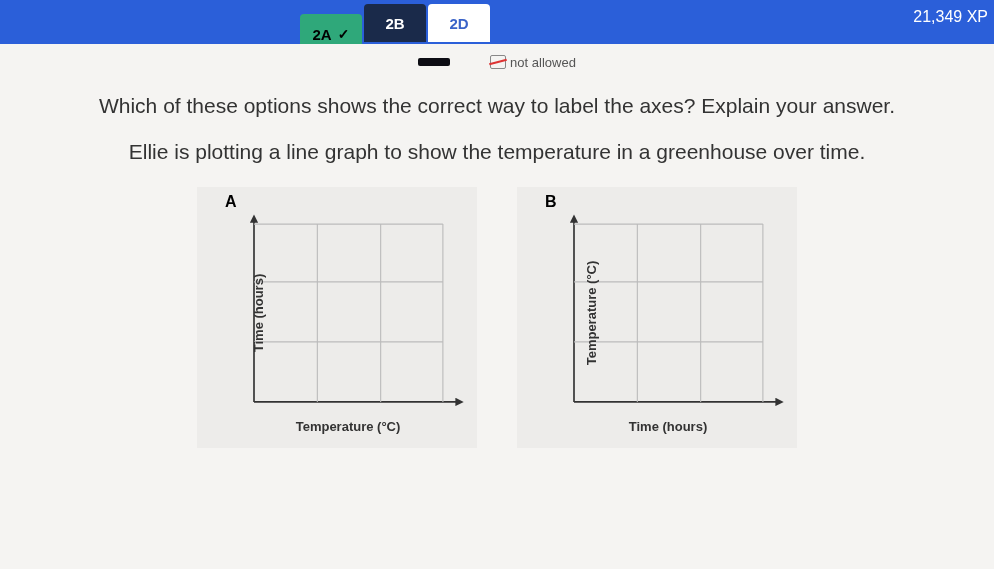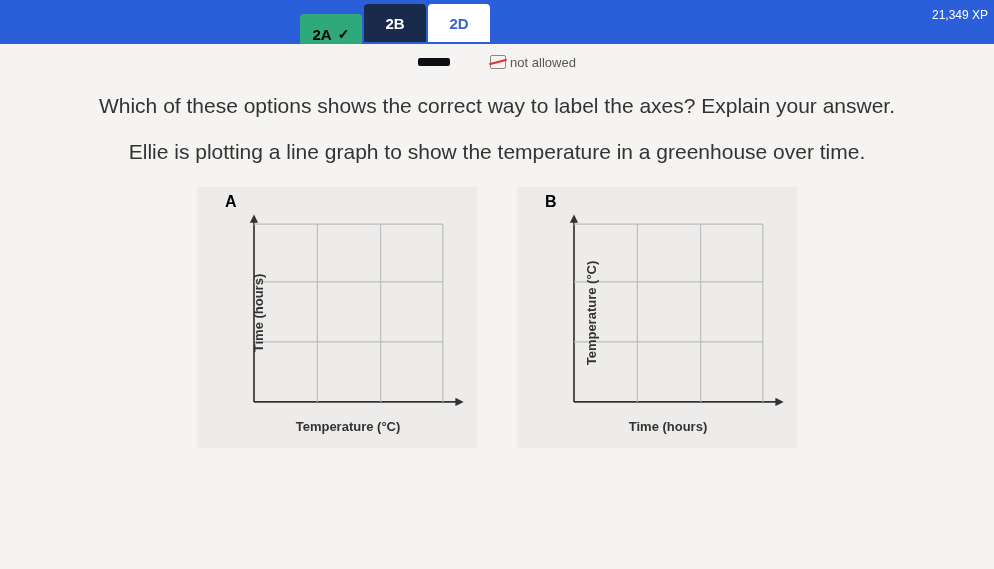--- a/index.html
+++ b/index.html
@@ -17,21 +17,21 @@
     position: relative;
     display: flex;
     align-items: flex-start;
     padding-left: 300px;
   }
   .xp {
     position: absolute;
     right: 6px;
     top: 8px;
     color: #fff;
-    font-size: 12px;
+    font-size: 16px;
     font-weight: 500;
   }
   .tabs {
     display: flex;
     height: 44px;
   }
   .tab {
     min-width: 62px;
     height: 38px;
     margin-top: 4px;

